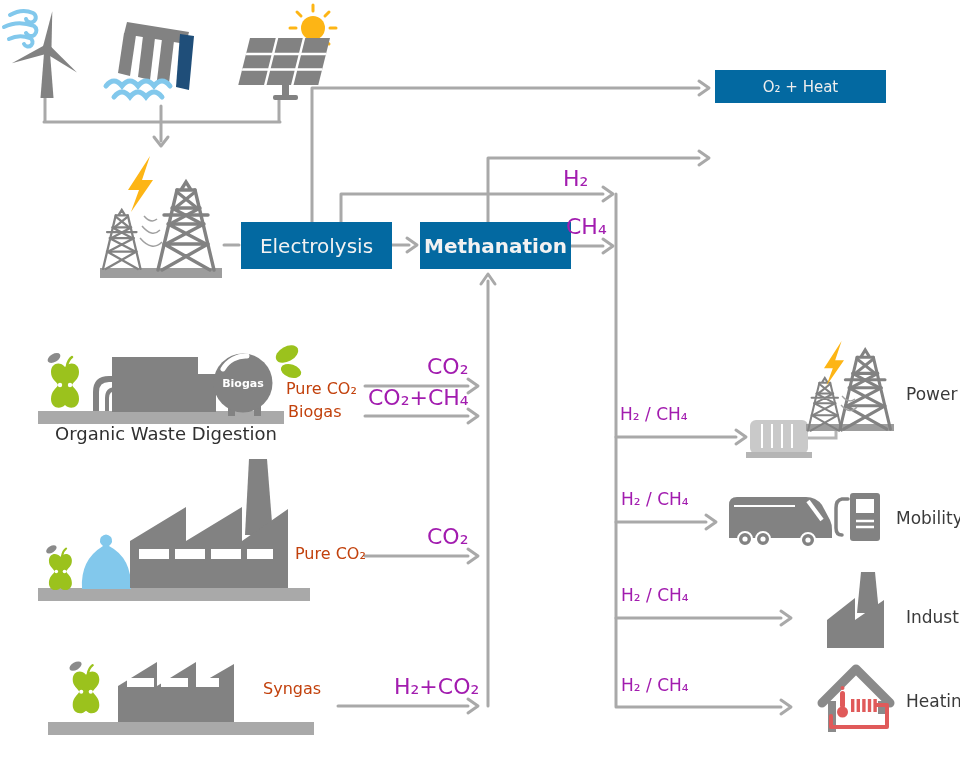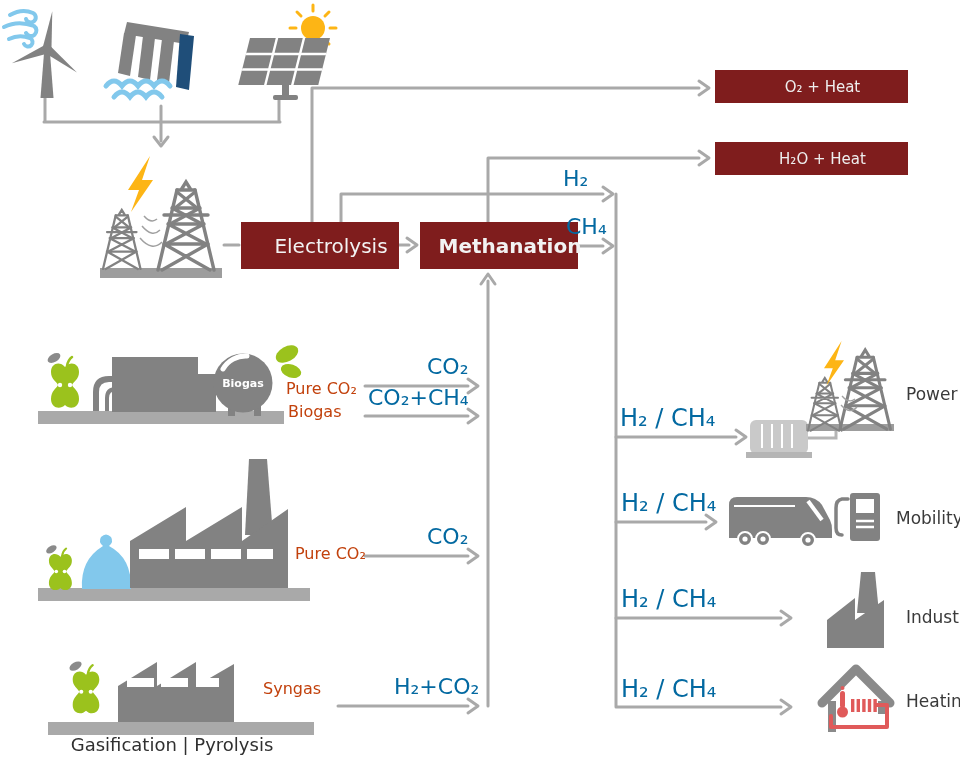--- a/index.html
+++ b/index.html
@@ -1,27 +1,27 @@
 <!DOCTYPE html>
 <html><head>
 <meta charset="utf-8">
 <style>
   html,body{margin:0;padding:0;background:#ffffff;}
   #stage{position:relative;width:960px;height:771px;overflow:hidden;background:#ffffff;
          font-family:"DejaVu Sans","Liberation Sans",sans-serif;}
   #stage svg{position:absolute;left:0;top:0;}
-  .lbl{position:absolute;white-space:nowrap;color:#0369a1;line-height:1.15;}
+  .lbl{position:absolute;white-space:nowrap;color:#a21caf;line-height:1.15;}
   .formula{font-size:22px;}
-  .flowlbl{font-size:24px;}
+  .flowlbl{font-size:17px;}
   .sidelbl{font-size:17px;color:#3a3a3a;}
   .caption{font-size:18px;color:#303030;transform:translateX(-50%);}
   .minor{font-size:16px;color:#c2410c;}
-  .box{position:absolute;background:#7f1d1d;color:#f2f2f2;display:flex;
-       align-items:center;justify-content:center;padding-left:22px;}
-  .procbox{width:136px;height:47px;font-size:20px;}
+  .box{position:absolute;background:#0369a1;color:#f2f2f2;display:flex;
+       align-items:center;justify-content:center;}
+  .procbox{width:151px;height:47px;font-size:20px;}
   .outbox{width:171px;height:33px;font-size:15px;color:#eeeeee;}
   .tanklbl{position:absolute;font-size:11px;font-weight:bold;color:#ffffff;
            transform:translateX(-50%);}
 </style>
 </head>
 <body>
 
 <div id="stage">
 
 <svg width="960" height="771" viewBox="0 0 960 771">
@@ -255,39 +255,36 @@
 
 <div class="box procbox" style="left:241px;top:222px;">
   <span>Electrolysis</span>
 </div>
 <div class="box procbox" style="left:420px;top:222px;font-weight:bold;">
   <span>Methanation</span>
 </div>
 <div class="box outbox" style="left:715px;top:70px;">
   <span>O₂ + Heat</span>
 </div>
-<div class="box outbox" style="left:715px;top:142px;">
-  <span>H₂O + Heat</span>
-</div>
 
 <div class="lbl formula" style="left:563px;top:166px;">H₂</div>
 <div class="lbl formula" style="left:566px;top:214px;">CH₄</div>
 
 <div class="lbl formula" style="left:427px;top:354px;">CO₂</div>
 <div class="lbl formula" style="left:368px;top:385px;">CO₂+CH₄</div>
 <div class="lbl formula" style="left:427px;top:524px;">CO₂</div>
 <div class="lbl formula" style="left:394px;top:674px;">H₂+CO₂</div>
 
+<div class="lbl caption" style="left:166px;top:424px;">Organic Waste Digestion</div>
 <div class="lbl minor" style="left:286px;top:380px;">Pure CO₂</div>
 <div class="lbl minor" style="left:288px;top:403px;">Biogas</div>
 <div class="tanklbl" style="left:243px;top:377px;">Biogas</div>
 
 <div class="lbl minor" style="left:295px;top:545px;">Pure CO₂</div>
 
-<div class="lbl caption" style="left:172px;top:735px;">Gasification | Pyrolysis</div>
 <div class="lbl minor" style="left:263px;top:680px;">Syngas</div>
 
 <div class="lbl flowlbl" style="left:620px;top:405px;">H₂ / CH₄</div>
 <div class="lbl flowlbl" style="left:621px;top:490px;">H₂ / CH₄</div>
 <div class="lbl flowlbl" style="left:621px;top:586px;">H₂ / CH₄</div>
 <div class="lbl flowlbl" style="left:621px;top:676px;">H₂ / CH₄</div>
 
 <div class="lbl sidelbl" style="left:906px;top:385px;">Power</div>
 <div class="lbl sidelbl" style="left:896px;top:509px;">Mobility</div>
 <div class="lbl sidelbl" style="left:906px;top:608px;">Industry</div>

